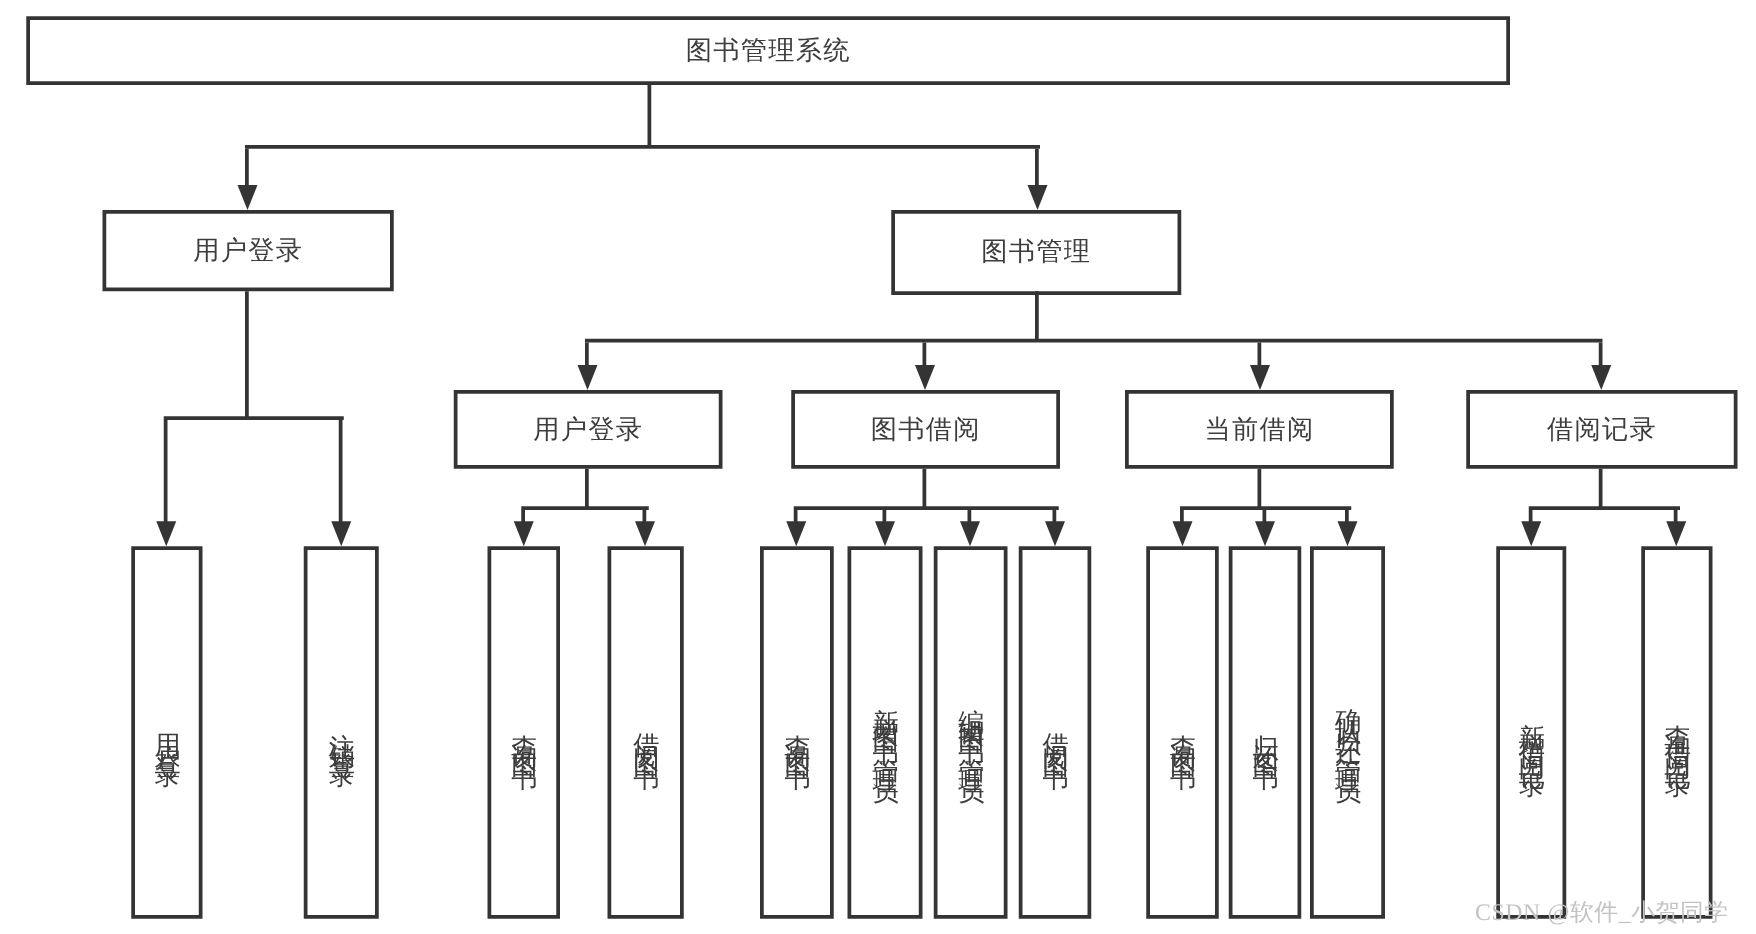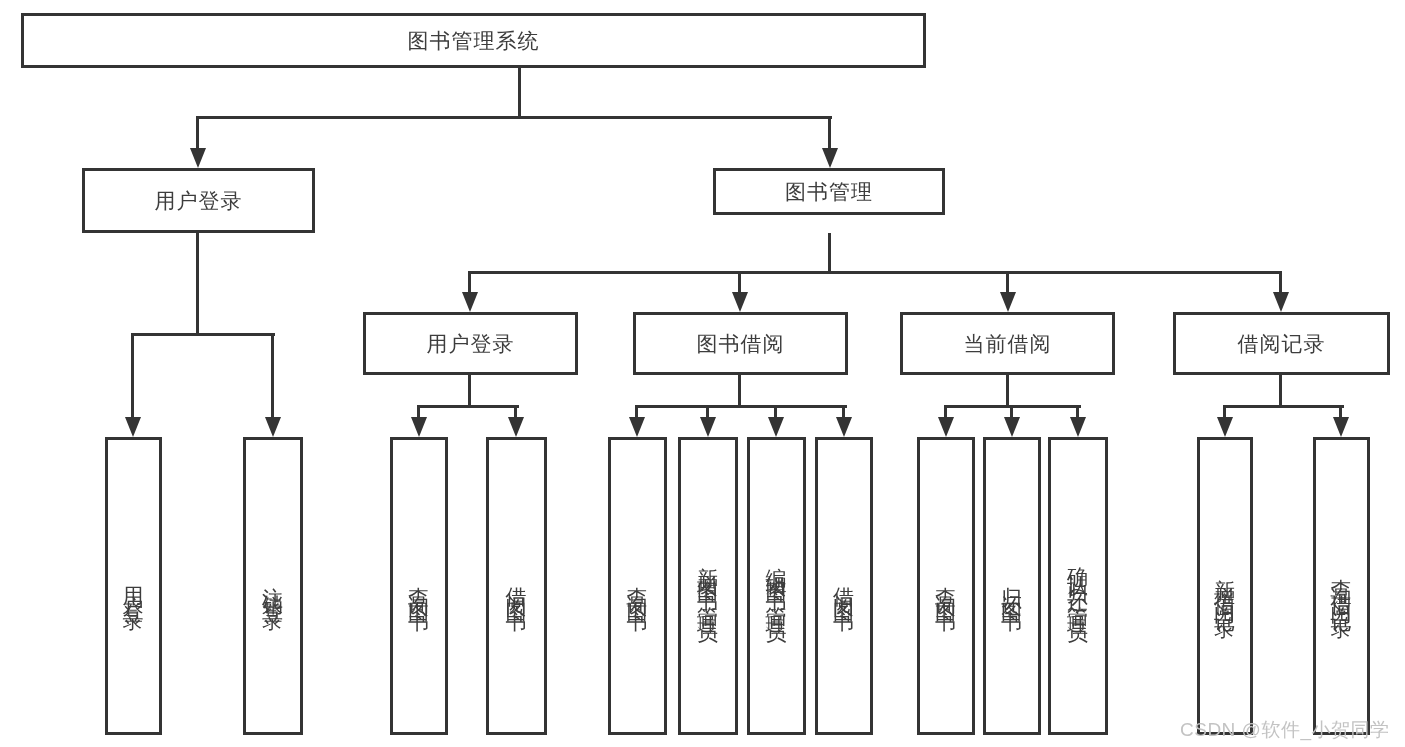--- a/index.html
+++ b/index.html
@@ -20,37 +20,37 @@
   }
   .line { position:absolute; background:#343434; }
   .arrow {
     position:absolute; width:0; height:0;
     border-left:8px solid transparent; border-right:8px solid transparent;
     border-top:20px solid #343434;
   }
   .watermark {
     position:absolute; left:1180px; top:717px;
     font-size:19px; color:#c3c3c3; letter-spacing:0.5px;
-    white-space:nowrap; z-index:5;
+    white-space:nowrap; z-index:5;font-family:Liberation Serif, serif;
   }
 </style>
 </head>
 <body>
 
 <div class="canvas">
 
-  <div class="box" style="left:21px; top:13px; width:905px; height:55px;">
+  <div class="box" style="left:21px; top:13px; width:1187px; height:55px;">
     <span>图书管理系统</span>
   </div>
 
   <div class="box" style="left:82px; top:168px; width:233px; height:65px;">
     <span>用户登录</span>
   </div>
 
-  <div class="box" style="left:713px; top:168px; width:232px; height:47px;">
+  <div class="box" style="left:713px; top:168px; width:232px; height:68px;">
     <span>图书管理</span>
   </div>
 
   <div class="box" style="left:363px; top:312px; width:215px; height:63px;">
     <span>用户登录</span>
   </div>
 
   <div class="box" style="left:900px; top:312px; width:215px; height:63px;">
     <span>当前借阅</span>
   </div>

